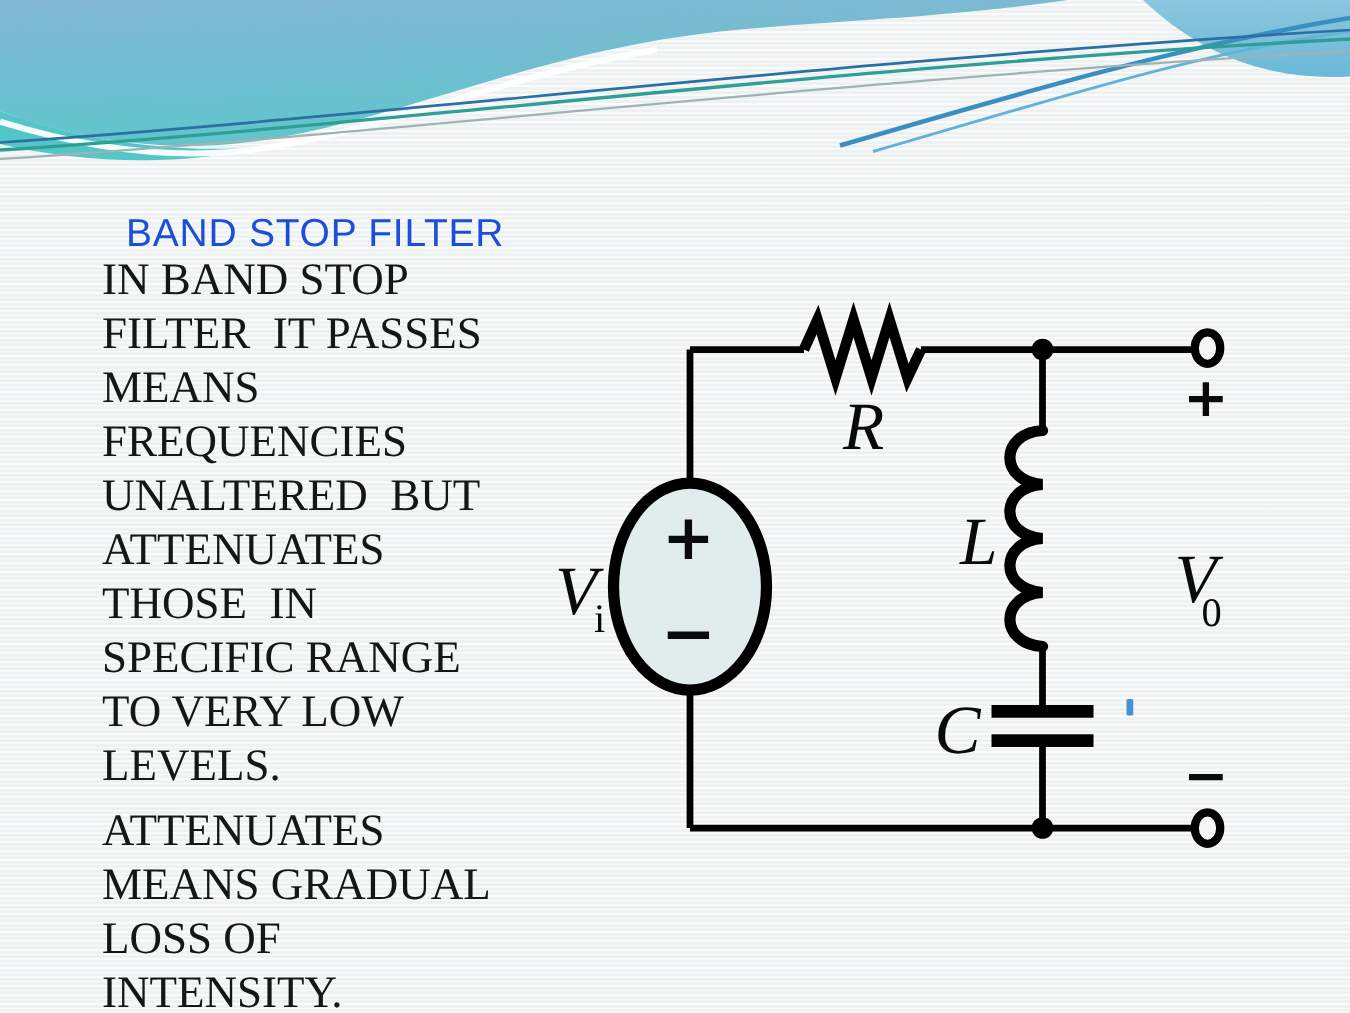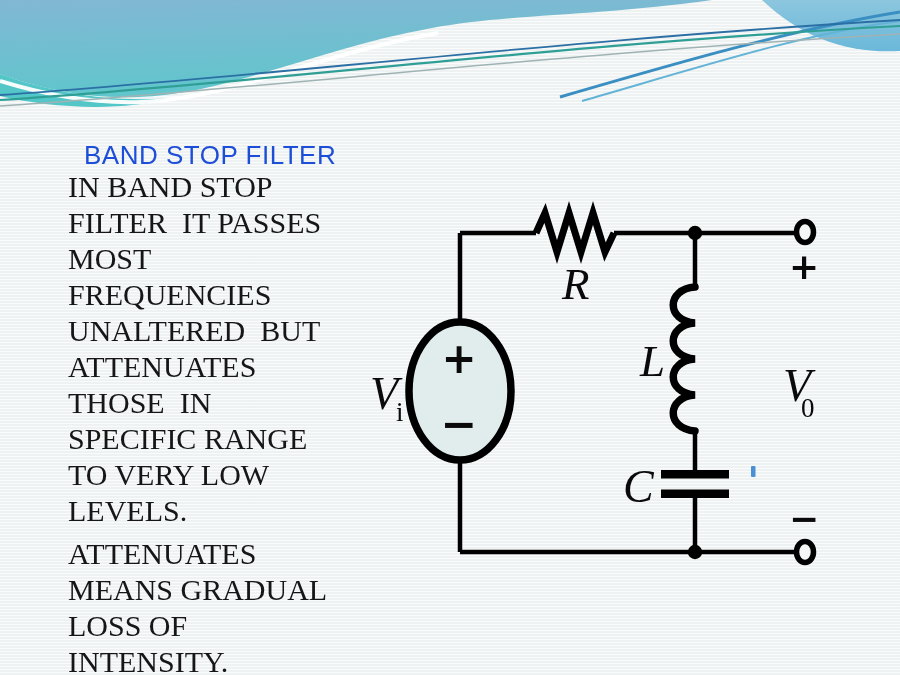--- a/index.html
+++ b/index.html
@@ -60,21 +60,21 @@
   <path d="M0,100 C250,84 560,44 900,26" fill="none" stroke="#2F9F96" stroke-width="2.2"></path>
   <path d="M0,95 C250,78 560,40 900,20" fill="none" stroke="#2B6FA4" stroke-width="1.8"></path>
   <path d="M0,106 C250,90 560,53 900,34" fill="none" stroke="#9FB3B5" stroke-width="1.5"></path>
 </svg>
 
 <div class="slide-title">BAND STOP FILTER</div>
 
 <div class="body-text">
   <p>IN BAND STOP
 FILTER  IT PASSES
-MOST
+MEANS
 FREQUENCIES
 UNALTERED  BUT
 ATTENUATES
 THOSE  IN
 SPECIFIC RANGE
 TO VERY LOW
 LEVELS.</p>
   <p>ATTENUATES
 MEANS GRADUAL
 LOSS OF

